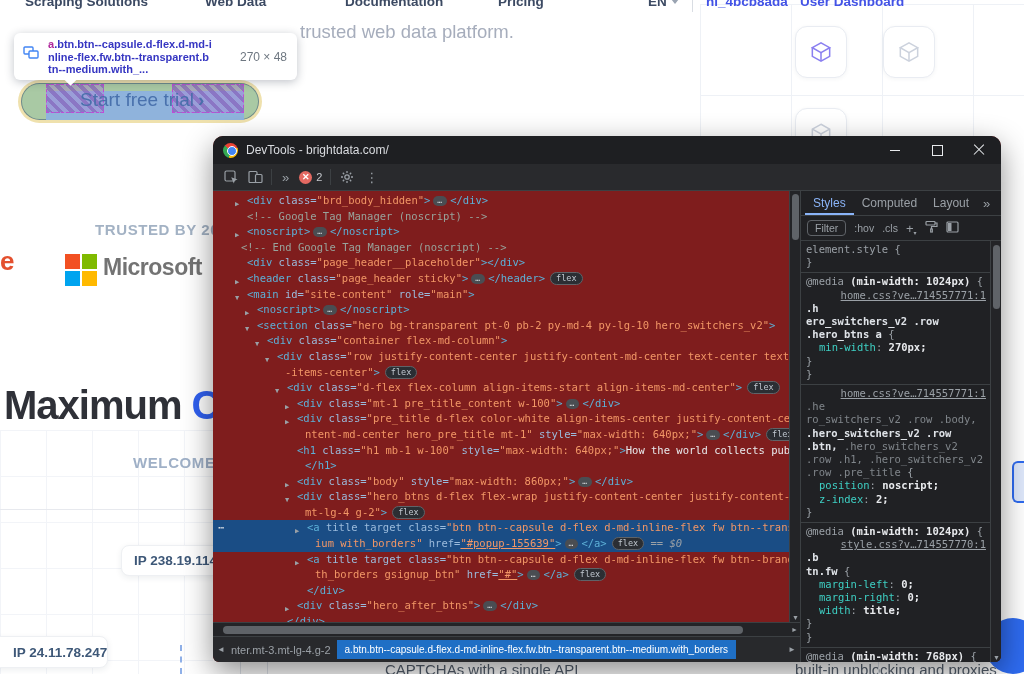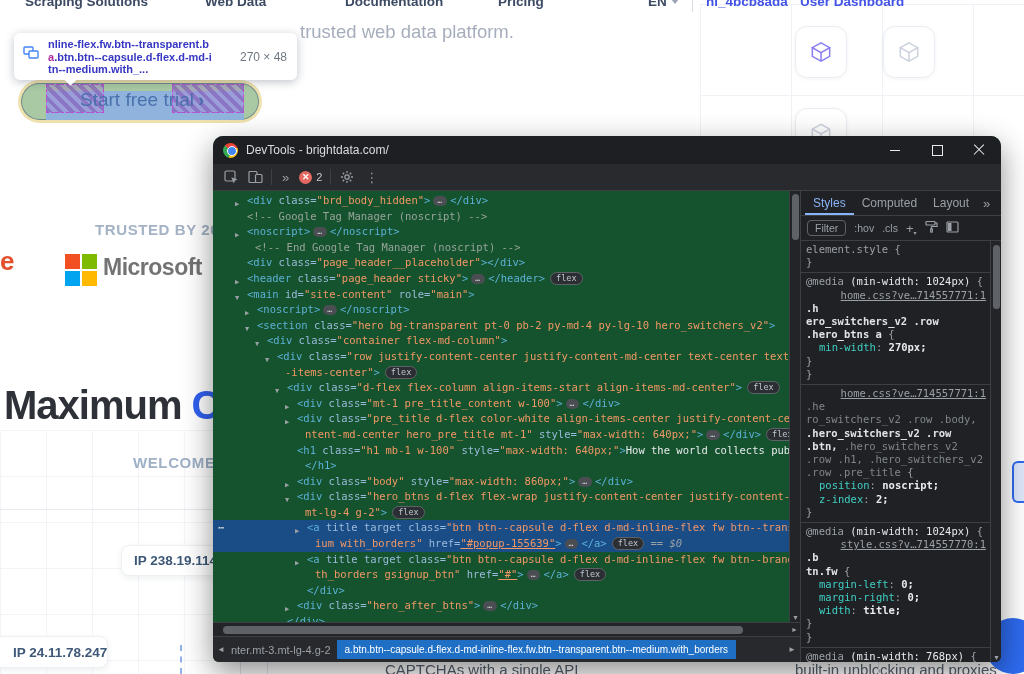--- a/index.html
+++ b/index.html
@@ -63,21 +63,21 @@
     display:flex;align-items:center;white-space:nowrap}
   .dash-v{left:180px;top:645px;width:0;height:29px;border-left:2px dashed #8fb0e8}
 
   .frag{position:absolute;top:661px;font-size:15px;font-weight:500;color:#55606e;white-space:nowrap}
   .colline{position:absolute;top:662px;width:1px;height:12px;background:#dfe3ea}
 
   .chat{left:985px;top:618px;width:56px;height:56px;border-radius:50%;background:#2e6bf0;z-index:1}
   .side-widget{left:1012px;top:461px;width:12px;height:42px;background:#dfe9fc;border:2px solid #2e6bf0;border-right:none;border-radius:6px 0 0 6px;z-index:1}
 
   
-  .devtools{left:213px;top:136px;width:788px;height:526px;background:#14532d;border-radius:10px 10px 6px 6px;
+  .devtools{left:213px;top:136px;width:788px;height:526px;background:#7f1d1d;border-radius:10px 10px 6px 6px;
     box-shadow:0 10px 30px rgba(0,0,0,.45);z-index:5;overflow:hidden;color:#e8eaed}
   .titlebar{position:absolute;left:0;top:0;width:100%;height:28px;background:#1e1f22;display:flex;align-items:center;padding:0 10px}
   .chrome-logo{width:15px;height:15px;border-radius:50%;background:conic-gradient(from -50deg,#ea4335 0 120deg,#fbbc05 120deg 240deg,#34a853 240deg 360deg);position:relative;flex:0 0 auto}
   .chrome-logo:after{content:"";position:absolute;left:3.5px;top:3.5px;width:8px;height:8px;border-radius:50%;background:#4285f4;border:1.5px solid #fff}
   .win-title{font-size:12px;color:#dadce0;margin-left:8px;flex:1 1 auto;white-space:nowrap}
   .win-controls{display:flex;align-items:center;gap:30px;margin-right:6px}
   .wc{width:12px;height:12px;position:relative;cursor:default}
   .wc-min:after{content:"";position:absolute;left:1px;top:6px;width:10px;height:1.4px;background:#e8eaed}
   .wc-max:after{content:"";position:absolute;left:1px;top:1px;width:9px;height:9px;border:1.2px solid #e8eaed}
   .wc-close:before,.wc-close:after{content:"";position:absolute;left:-1px;top:5.4px;width:14px;height:1.3px;background:#e8eaed}
@@ -129,21 +129,21 @@
   .styles-toolbar{position:absolute;left:0;top:25px;width:100%;height:25px;border-bottom:1px solid #3c4043;display:flex;align-items:center;gap:8px;padding:0 6px}
   .filter-box{border:1px solid #5f6368;border-radius:4px;color:#9aa0a6;font-size:10.5px;padding:1px 7px}
   .mini{font-size:10.5px;color:#9aa0a6;white-space:nowrap}
   .plus{font-size:13px;color:#9aa0a6}
   .plus small{font-size:6px;vertical-align:-2px}
   .ssec-wrap{position:absolute;left:0;top:50px;width:190px;height:421px;overflow:hidden}
   .ssec{padding:2px 5px 3px;border-bottom:1px solid #3c4043}
   .sline{line-height:13.2px;white-space:pre;font-family:"DejaVu Sans Mono",monospace;font-size:10.5px}
   .sline.right{text-align:right}
   .sline.pad{padding-left:13px}
-  .c-at{color:#9aa0a6}.c-cond{color:#e8eaed;font-weight:400}
+  .c-at{color:#9aa0a6}.c-cond{color:#e8eaed;font-weight:700}
   .c-link{color:#9aa0a6;text-decoration:underline}
   .c-sel{color:#dfe3e8;font-weight:600}.c-dimsel{color:#80868b}
   .c-prop{color:#3ed0c4}.c-pval{color:#e8eaed;font-weight:600}.c-dim{color:#9aa0a6}
   .styles-scroll{position:absolute;right:0;top:50px;width:11px;height:421px;background:#232427;border-left:1px solid #3c4043}
 </style>
 </head>
 <body>
 
 <div class="stage">
 
@@ -161,22 +161,22 @@
 
   <div class="abs tagline">trusted web data platform.</div>
 
   <div class="tooltip abs">
     <span class="tt-icon">
       <svg width="16" height="15" viewBox="0 0 16 15">
           <rect x="1" y="2" width="9" height="7" rx="1" fill="none" stroke="#4285f4" stroke-width="1.4"></rect>
           <rect x="6" y="6" width="9" height="7" rx="1" fill="#fff" stroke="#4285f4" stroke-width="1.4"></rect>
         </svg>
     </span>
+    <div class="tt-line"><span class="tt-tag">a</span><span>.btn.btn--capsule.d-flex.d-md-i</span></div>
     <div class="tt-line">nline-flex.fw.btn--transparent.b</div>
-    <div class="tt-line"><span class="tt-tag">a</span><span>.btn.btn--capsule.d-flex.d-md-i</span></div>
     <div class="tt-line">tn--medium.with_...</div>
     <span class="tt-size">270 × 48</span>
   </div>
 
   <div class="trial abs">
     <div class="trial-green">
       <div class="trial-content"></div>
       <div class="trial-hatch" style="left:24px;width:58px"></div>
       <div class="trial-hatch" style="left:150px;width:72px"></div>
       <div class="trial-label"><span>Start free trial</span><span class="trial-chev">›</span></div>
@@ -274,21 +274,21 @@
       </span>
       <span class="kebab">⋮</span>
     </div>
 
     <div class="dt-body">
       <div class="elements-pane">
         <div class="tree-wrap" id="tree">
             <div class="trow" style="padding-left: 34px;"><span class="arr" style="left: 22px;">▶</span><span class="s-tag">&lt;div</span><span class="s-attr"> class=</span><span class="s-val">"brd_body_hidden"</span><span class="s-tag">&gt;</span><span class="s-dots">…</span><span class="s-tag">&lt;/div&gt;</span></div>
             <div class="trow" style="padding-left: 34px;"><span class="s-com">&lt;!-- Google Tag Manager (noscript) --&gt;</span></div>
             <div class="trow" style="padding-left: 34px;"><span class="arr" style="left: 22px;">▶</span><span class="s-tag">&lt;noscript&gt;</span><span class="s-dots">…</span><span class="s-tag">&lt;/noscript&gt;</span></div>
-            <div class="trow" style="padding-left: 42px;"><span class="s-com">&lt;!-- End Google Tag Manager (noscript) --&gt;</span></div>
+            <div class="trow" style="padding-left: 28px;"><span class="s-com">&lt;!-- End Google Tag Manager (noscript) --&gt;</span></div>
             <div class="trow" style="padding-left: 34px;"><span class="s-tag">&lt;div</span><span class="s-attr"> class=</span><span class="s-val">"page_header__placeholder"</span><span class="s-tag">&gt;&lt;/div&gt;</span></div>
             <div class="trow" style="padding-left: 34px;"><span class="arr" style="left: 22px;">▶</span><span class="s-tag">&lt;header</span><span class="s-attr"> class=</span><span class="s-val">"page_header sticky"</span><span class="s-tag">&gt;</span><span class="s-dots">…</span><span class="s-tag">&lt;/header&gt;</span><span class="s-badge">flex</span></div>
             <div class="trow" style="padding-left: 34px;"><span class="arr" style="left: 22px;">▼</span><span class="s-tag">&lt;main</span><span class="s-attr"> id=</span><span class="s-val">"site-content"</span><span class="s-attr"> role=</span><span class="s-val">"main"</span><span class="s-tag">&gt;</span></div>
             <div class="trow" style="padding-left: 44px;"><span class="arr" style="left: 32px;">▶</span><span class="s-tag">&lt;noscript&gt;</span><span class="s-dots">…</span><span class="s-tag">&lt;/noscript&gt;</span></div>
             <div class="trow" style="padding-left: 44px;"><span class="arr" style="left: 32px;">▼</span><span class="s-tag">&lt;section</span><span class="s-attr"> class=</span><span class="s-val">"hero bg-transparent pt-0 pb-2 py-md-4 py-lg-10 hero_switchers_v2"</span><span class="s-tag">&gt;</span></div>
             <div class="trow" style="padding-left: 54px;"><span class="arr" style="left: 42px;">▼</span><span class="s-tag">&lt;div</span><span class="s-attr"> class=</span><span class="s-val">"container flex-md-column"</span><span class="s-tag">&gt;</span></div>
             <div class="trow" style="padding-left: 64px;"><span class="arr" style="left: 52px;">▼</span><span class="s-tag">&lt;div</span><span class="s-attr"> class=</span><span class="s-val">"row justify-content-center justify-content-md-center text-center text-md</span></div>
             <div class="trow" style="padding-left: 72px;"><span class="s-val">-items-center"</span><span class="s-tag">&gt;</span><span class="s-badge">flex</span></div>
             <div class="trow" style="padding-left: 74px;"><span class="arr" style="left: 62px;">▼</span><span class="s-tag">&lt;div</span><span class="s-attr"> class=</span><span class="s-val">"d-flex flex-column align-items-start align-items-md-center"</span><span class="s-tag">&gt;</span><span class="s-badge">flex</span></div>
             <div class="trow" style="padding-left: 84px;"><span class="arr" style="left: 72px;">▶</span><span class="s-tag">&lt;div</span><span class="s-attr"> class=</span><span class="s-val">"mt-1 pre_title_content w-100"</span><span class="s-tag">&gt;</span><span class="s-dots">…</span><span class="s-tag">&lt;/div&gt;</span></div>

